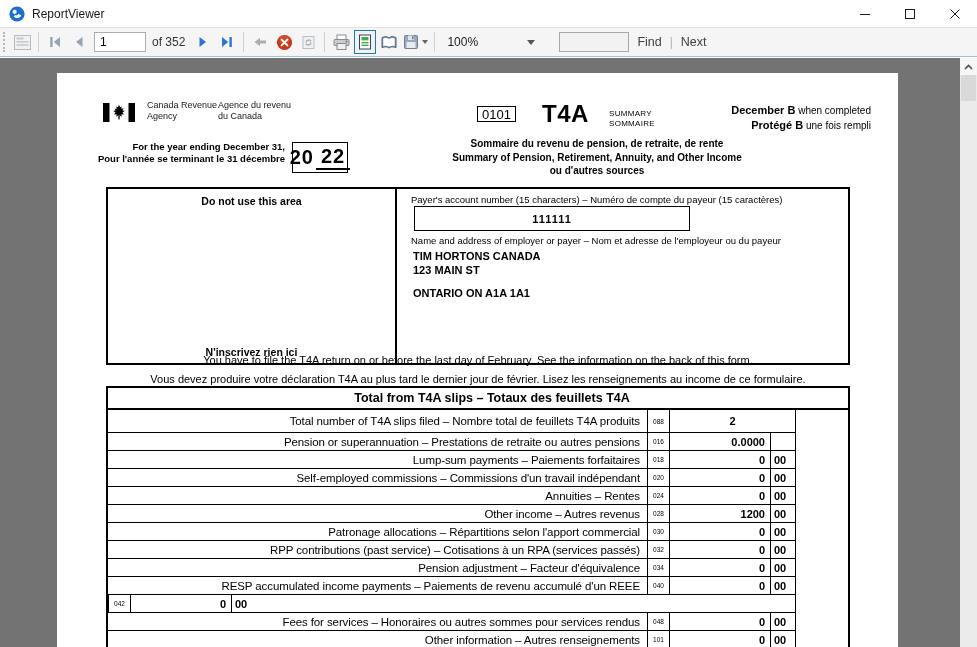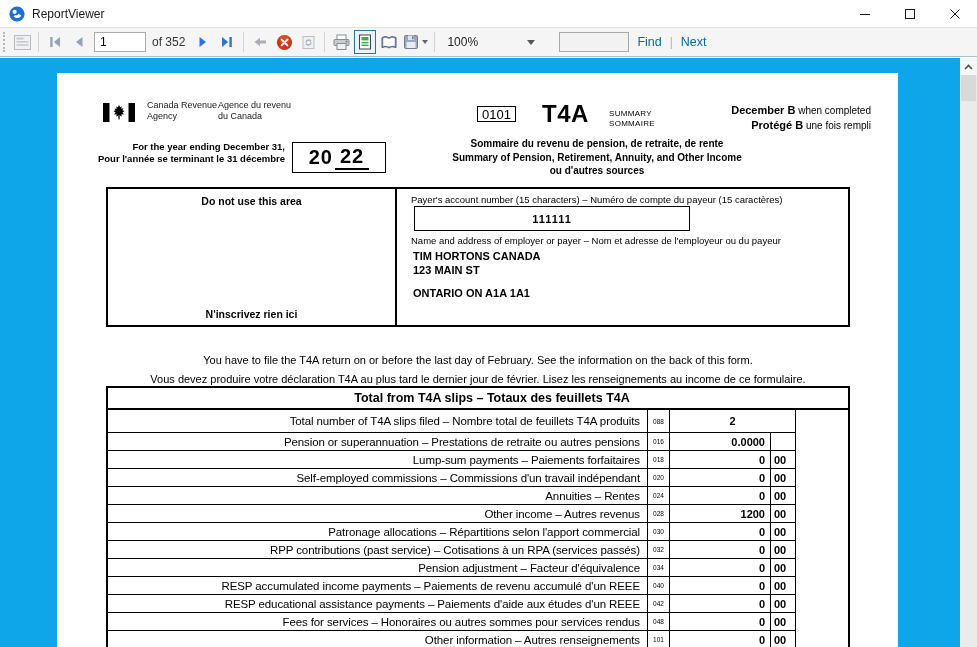--- a/index.html
+++ b/index.html
@@ -24,48 +24,48 @@
   .tb-sep { width:1px; height:20px; background:#d2d2d2; margin:0 4px; }
   .page-input { width:52px; height:20px; border:1px solid #abadb3; background:#fff;
                 font-size:12px; padding:0 5px; color:#000; margin:0 3px; font-family:"Liberation Sans",sans-serif; }
   .of-label { font-size:12px; color:#333; margin:0 6px 0 3px; white-space:nowrap; }
   .zoom-combo { display:flex; align-items:center; width:100px; height:22px; margin:0 2px; padding:0 6px;
                 font-size:12px; color:#222; }
   .zoom-combo .caret { margin-left:auto; width:0; height:0; border-left:4px solid transparent;
                        border-right:4px solid transparent; border-top:5px solid #555; }
   .find-input { width:70px; height:20px; border:1px solid #a9a9a9; background:#f2f2f2;
                 margin-left:16px; font-size:12px; padding:0 4px; font-family:"Liberation Sans",sans-serif; }
-  .link-label { font-size:12.5px; color:#0369a1; margin:0 8px; }
+  .link-label { font-size:12.5px; color:#404040; margin:0 8px; }
   .link-sep { color:#b5b5b5; font-size:12px; }
 
   
-  .content { position:absolute; top:58px; left:0; right:0; bottom:0; background:#0ea5e9; }
+  .content { position:absolute; top:58px; left:0; right:0; bottom:0; background:#737373; }
   .scrollbar { position:absolute; top:0; right:0; bottom:0; width:17px; background:#ebebeb; }
   .scroll-up { height:17px; background:#f6f6f6; display:flex; align-items:center; justify-content:center; }
   .scroll-thumb { position:absolute; top:17px; left:1px; right:1px; height:26px; background:#d9d9d9; }
 
   
   .page { position:absolute; left:57px; top:15px; width:841px; height:580px; background:#fff; overflow:hidden; color:#000; }
   .abs { position:absolute; }
 
   .flag-wrap { left:46px; top:30px; }
   .agency { font-size:9px; line-height:10.5px; color:#1a1a1a; }
   .year-label { left:0; top:68px; width:228px; text-align:right; font-weight:bold; font-size:9.5px; line-height:12px; }
-  .year-box { left:235px; top:69px; width:94px; height:31px; border:1.5px solid #000;
+  .year-box { left:235px; top:69px; width:56px; height:31px; border:1.5px solid #000;
               display:flex; align-items:center; justify-content:center; font-size:20px; font-weight:bold; letter-spacing:1px; }
   .year-box .u { border-bottom:2.5px solid #000; padding:0 5px; margin-left:2px; }
   .code-box { left:420px; top:33px; width:39px; height:16px; border:1.5px solid #000;
               display:flex; align-items:center; justify-content:center; font-size:13px; }
   .t4a { left:485px; top:27px; font-size:24px; font-weight:bold; letter-spacing:0.5px; }
   .sum-som { left:552px; top:36px; font-size:8px; line-height:9.5px; letter-spacing:0.3px; }
   .form-title { left:290px; top:64px; width:500px; text-align:center; font-weight:bold; font-size:10px; line-height:13.5px; }
   .protected { left:540px; top:30px; width:274px; text-align:right; font-size:10px; line-height:14px; }
   .protected b { font-size:11px; }
 
-  .main-box { left:49px; top:114px; width:744px; height:140px; border:2px solid #000; display:flex; }
+  .main-box { left:49px; top:114px; width:744px; height:178px; border:2px solid #000; display:flex; }
   .mb-left { width:289px; border-right:2px solid #000; position:relative; }
   .mb-left .top-note { position:absolute; top:6px; width:100%; text-align:center; font-weight:bold; font-size:10.5px; }
   .mb-left .bottom-note { position:absolute; bottom:5px; width:100%; text-align:center; font-weight:bold; font-size:10.5px; }
   .mb-right { position:relative; flex:1; }
   .acct-label { position:absolute; top:5px; left:14px; font-size:9.5px; }
   .acct-box { position:absolute; top:17px; left:17px; width:276px; height:25px; border:1.5px solid #000;
               display:flex; align-items:center; justify-content:center; font-weight:bold; font-size:11px; letter-spacing:1px; }
   .name-label { position:absolute; top:46px; left:14px; font-size:9.5px; }
   .payer-lines { position:absolute; top:60px; left:16px; font-weight:bold; font-size:11px; line-height:14px; }
   .payer-city { position:absolute; top:98px; left:16px; font-weight:bold; font-size:11px; }
@@ -359,21 +359,20 @@
           </div>
 
           <div class="trow">
             <div class="tlabel">RESP accumulated income payments – Paiements de revenu accumulé d'un REEE</div>
             <div class="tcode">040</div>
             <div class="tamount">0</div>
             <div class="tcents">00</div>
           </div>
 
           <div class="trow">
-            <div class="tlabel">RESP educational assistance payments – Paiements d'aide aux études d'un REEE</div>
             <div class="tcode">042</div>
             <div class="tamount">0</div>
             <div class="tcents">00</div>
           </div>
 
           <div class="trow">
             <div class="tlabel">Fees for services – Honoraires ou autres sommes pour services rendus</div>
             <div class="tcode">048</div>
             <div class="tamount">0</div>
             <div class="tcents">00</div>

